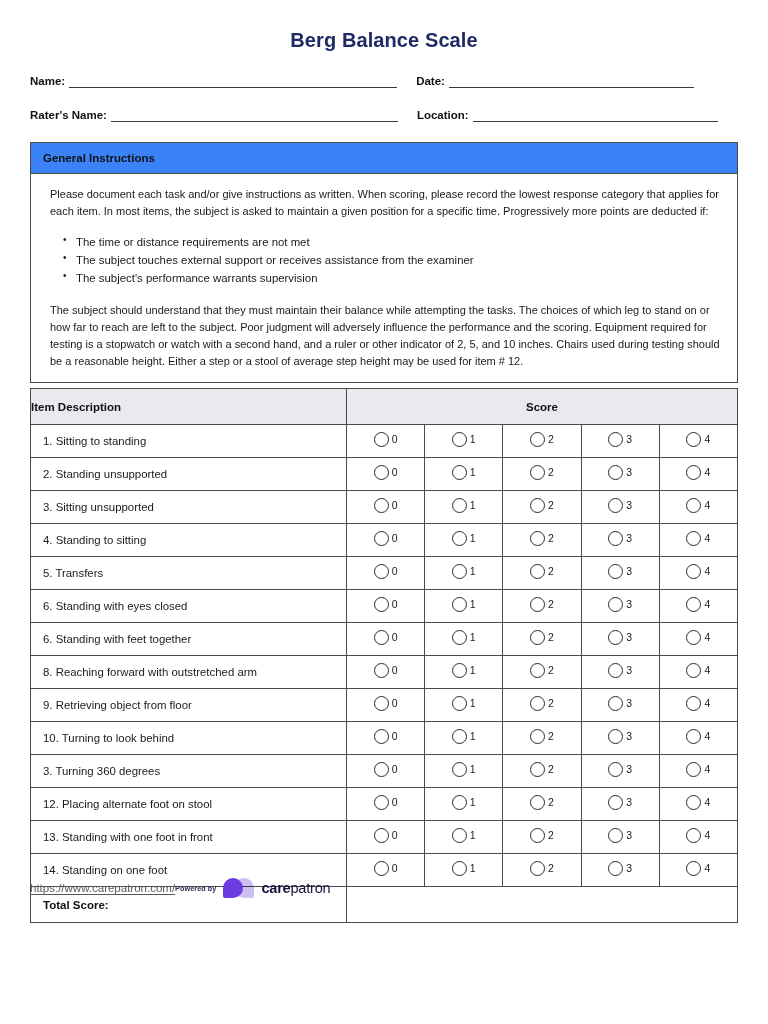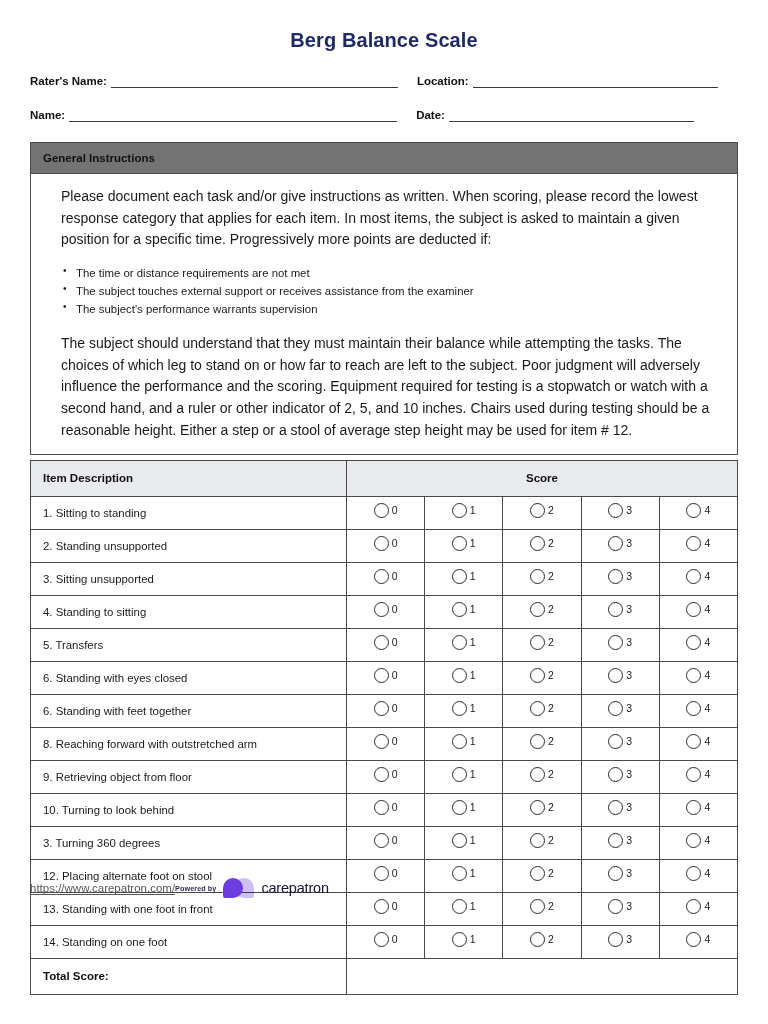--- a/index.html
+++ b/index.html
@@ -64,34 +64,34 @@
   .f-rater .field-line  { width: 287px; }
   .f-loc  .field-line   { width: 245px; }
   .spacer-left { width: 19px; }
 
   
   .panel {
     border: 1.4px solid #4a4a4a;
     margin-top: 4px;
   }
   .panel-header {
-    background: #737373;
+    background: #3b82f6;
     border-bottom: 1.4px solid #4a4a4a;
     padding: 9px 12px;
     font-size: 11.5px;
     font-weight: bold;
     color: #111;
   }
   .panel-body {
     padding: 12px 14px 12px 14px;
     background: #fff;
   }
   .panel-body p {
-    margin: 0 0 0 16px;
-    font-size: 14px;
+    margin: 0 0 0 5px;
+    font-size: 11px;
     line-height: 1.55;
     color: #1a1a1a;
   }
   .panel-body p.second { margin-top: 15px; }
   ul.bullets {
     margin: 13px 0 0 0;
     padding: 0 0 0 18px;
     list-style: none;
   }
   ul.bullets li {
@@ -124,21 +124,20 @@
   th.th-item, th.th-score {
     background: #e8eaee;
     font-size: 11.5px;
     font-weight: bold;
     color: #111;
     padding: 10px 0;
     height: 36px;
   }
   th.th-item {
     text-align: left;
-    padding-left: 12px;
     width: 316px;
   }
   th.th-score { text-align: center; }
 
   td.item-cell {
     font-size: 11.4px;
     color: #1a1a1a;
     padding: 9px 0 9px 12px;
     height: 33px;
     vertical-align: middle;
@@ -228,50 +227,50 @@
     border-radius: 50% 50% 2px 50%;
     mix-blend-mode: multiply;
     opacity: .92;
   }
   .brand-name {
     font-size: 14.5px;
     color: #14143c;
     letter-spacing: -0.2px;
     line-height: 1;
   }
-  .brand-name b { font-weight: normal; }
+  .brand-name b { font-weight: bold; }
   .brand-name span { font-weight: normal; }
 </style>
 </head>
 <body>
 
 <div class="page">
 
   <h1 class="doc-title">Berg Balance Scale</h1>
 
   <div class="id-block">
+    <div class="id-row">
+      <div class="field f-name">
+        <span class="field-label">Name:</span>
+        <span class="field-line"></span>
+      </div>
+      <div class="spacer-left"></div>
+      <div class="field f-date">
+        <span class="field-label">Date:</span>
+        <span class="field-line"></span>
+      </div>
+    </div>
     <div class="id-row">
       <div class="field f-rater">
         <span class="field-label">Rater's Name:</span>
         <span class="field-line"></span>
       </div>
       <div class="spacer-left"></div>
       <div class="field f-loc">
         <span class="field-label">Location:</span>
-        <span class="field-line"></span>
-      </div>
-    </div>
-    <div class="id-row">
-      <div class="field f-name">
-        <span class="field-label">Name:</span>
-        <span class="field-line"></span>
-      </div>
-      <div class="spacer-left"></div>
-      <div class="field f-date">
-        <span class="field-label">Date:</span>
         <span class="field-line"></span>
       </div>
     </div>
   </div>
 
   <div class="panel">
     <div class="panel-header">General Instructions</div>
     <div class="panel-body">
       <p>Please document each task and/or give instructions as written. When scoring, please record the lowest response category that applies for each item. In most items, the subject is asked to maintain a given position for a specific time. Progressively more points are deducted if:</p>
       <ul class="bullets">

